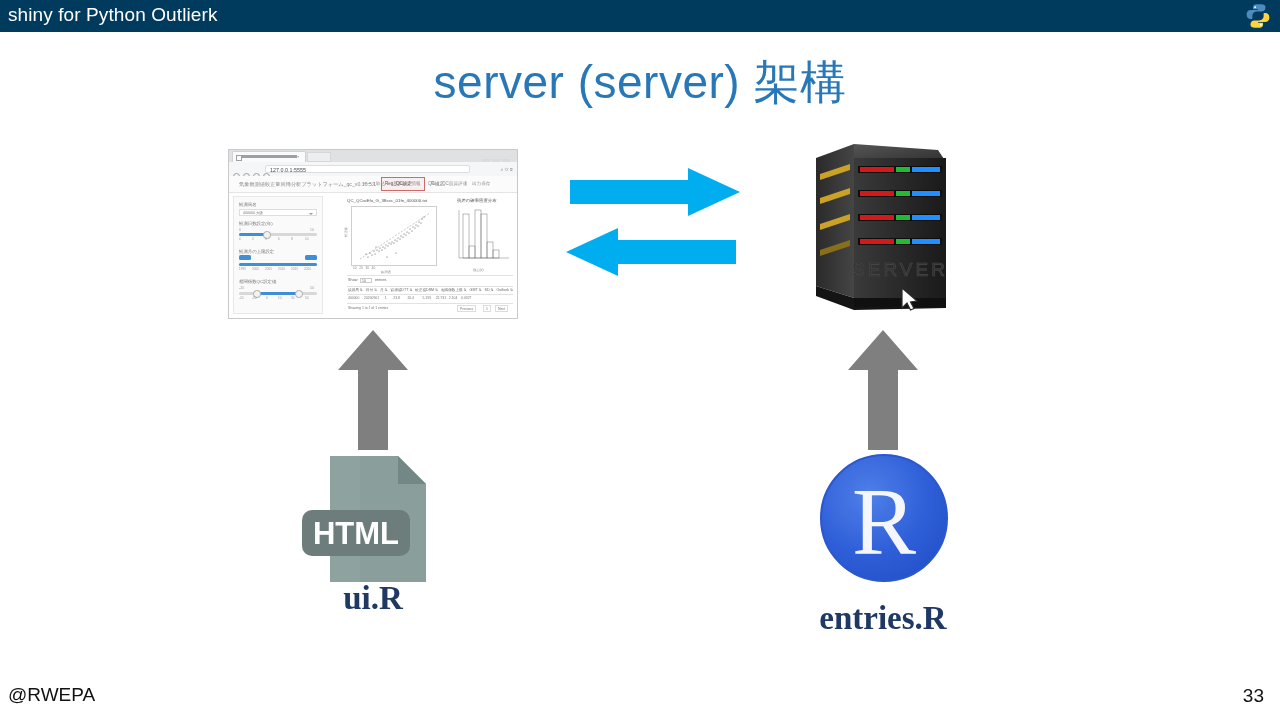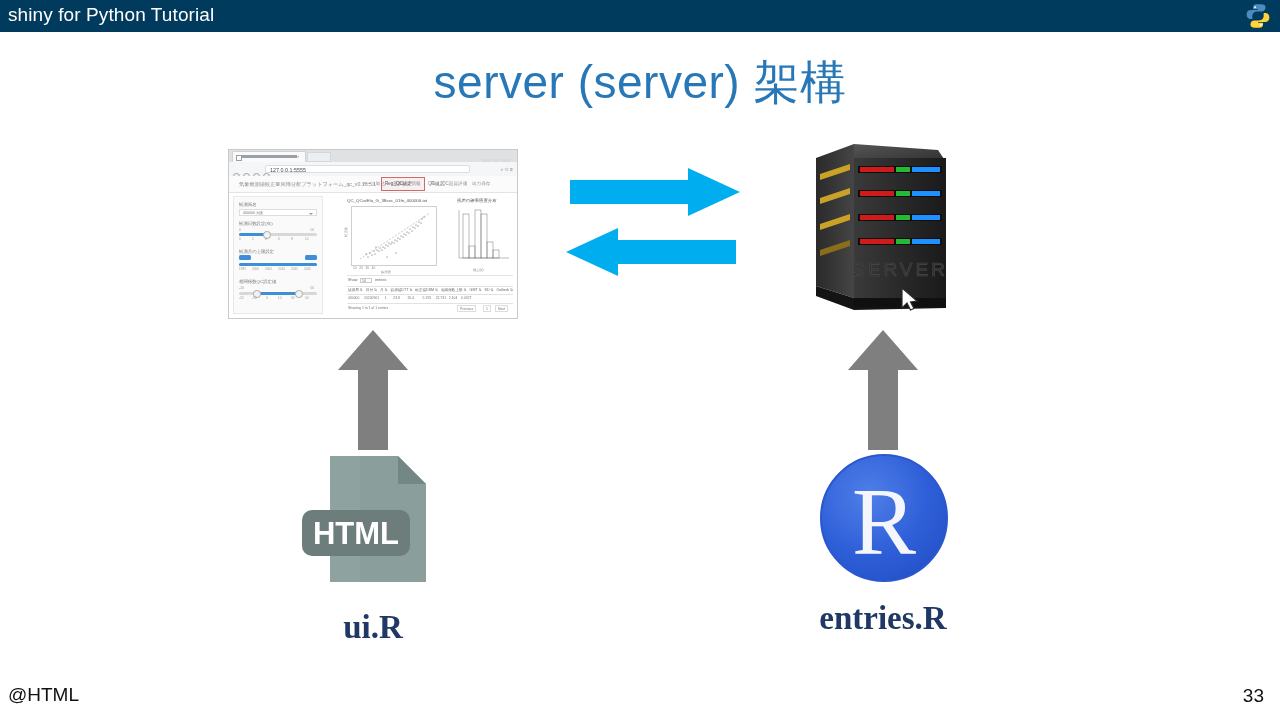--- a/index.html
+++ b/index.html
@@ -219,38 +219,38 @@
   
   .caption {
     position:absolute;
     font-family:"Liberation Serif", serif;
     font-weight:bold;
     font-size:33px;
     color:#1F3864;
     text-align:center;
     white-space:nowrap;
   }
-  #caption-ui { left:273px; top:609px; width:200px; }
+  #caption-ui { left:273px; top:580px; width:200px; }
   #caption-server { left:783px; top:600px; width:200px; }
 
   
   #footer-left {
     position:absolute; left:8px; top:684px;
     font-size:19px; color:#111;
   }
   #footer-page {
     position:absolute; right:16px; top:685px;
     font-size:19px; color:#111;
   }
 </style>
 </head>
 <body>
 
 <div id="header-bar"></div>
-<div id="header-title">shiny for Python Tutorial</div>
+<div id="header-title">shiny for Python Outlierk</div>
 <div id="python-logo">
   <svg width="28" height="28" viewBox="0 0 64 64">
     <path d="M31.5 5c-6 0-11 1.2-11 6.3v5.2h11.3v1.6H15.3C10 18.1 6 21.5 6 28.3c0 6.5 3.6 10.3 8.9 10.3h4.2v-6.4c0-5.6 4.9-10.2 10.6-10.2h10.9c4.7 0 8.5-3.9 8.5-8.6V11.3C49.1 6.8 45 5 39.4 5c-3.4 0-6 .1-7.9 0z" fill="#4B8BBE"></path>
     <circle cx="25.5" cy="12" r="2.1" fill="#FFF"></circle>
     <path d="M32.5 59c6 0 11-1.2 11-6.3v-5.2H32.2v-1.6h16.5c5.3 0 9.3-3.4 9.3-10.2 0-6.5-3.6-10.3-8.9-10.3h-4.2v6.4c0 5.6-4.9 10.2-10.6 10.2H23.4c-4.7 0-8.5 3.9-8.5 8.6v2.1c0 4.5 4.1 6.3 9.7 6.3 3.4 0 6-.1 7.9 0z" fill="#FFD43B"></path>
     <circle cx="38.5" cy="52" r="2.1" fill="#FFF"></circle>
   </svg>
 </div>
 
 <div id="slide-title">server (server) 架構</div>
@@ -540,14 +540,14 @@
     </defs>
     <circle cx="66" cy="66" r="63" fill="url(#rGrad)"></circle>
     <circle cx="66" cy="66" r="63" fill="none" stroke="#2B57CF" stroke-width="2"></circle>
     <text x="66" y="102" text-anchor="middle" font-family="Liberation Serif, serif" font-size="96" fill="#F4F6FB">R</text>
   </svg>
 </div>
 
 <div class="caption" id="caption-ui">ui.R</div>
 <div class="caption" id="caption-server">entries.R</div>
 
-<div id="footer-left">@HTML</div>
+<div id="footer-left">@RWEPA</div>
 <div id="footer-page">33</div>
 
 </body></html>

